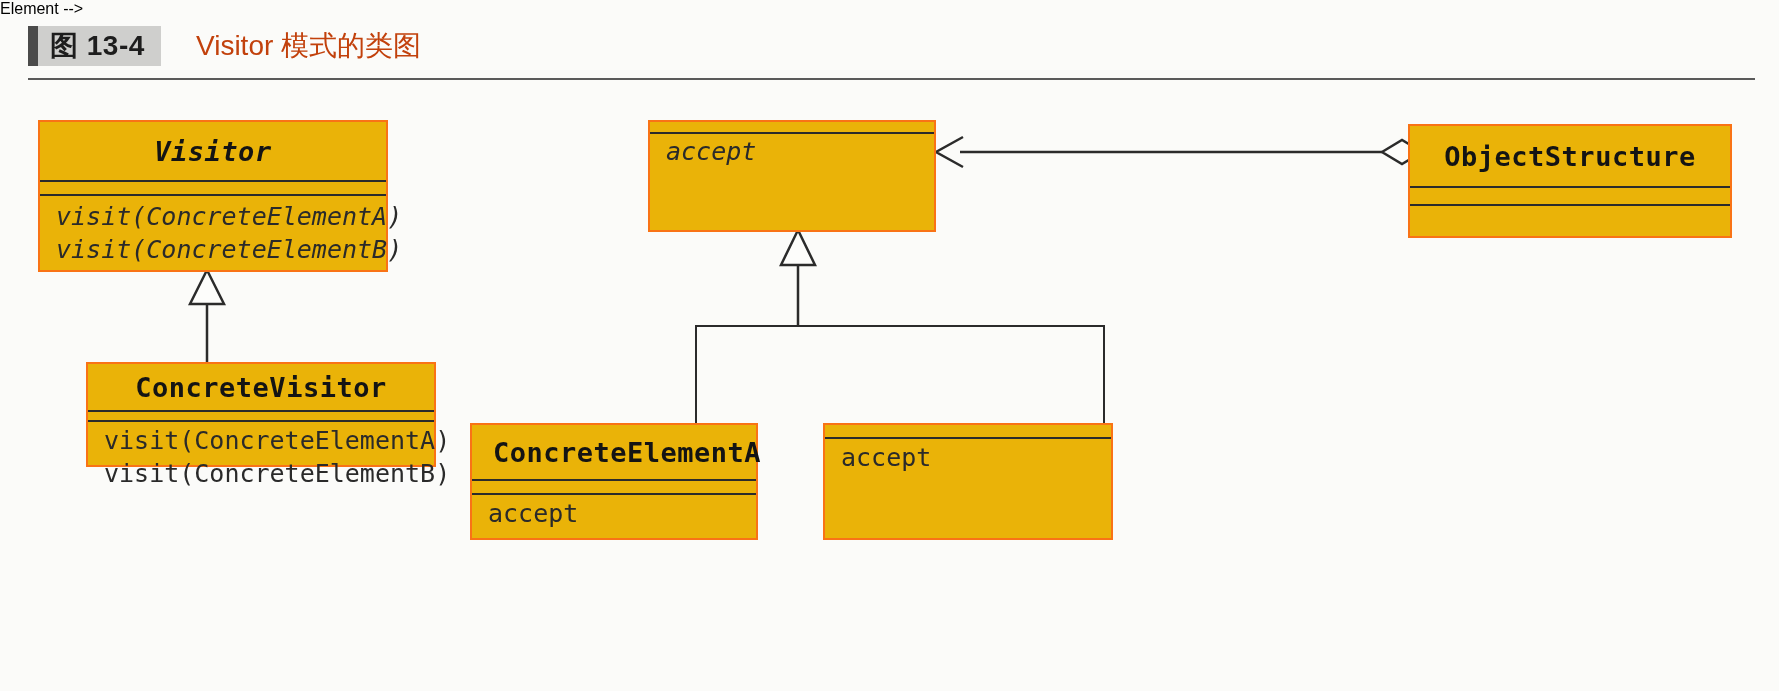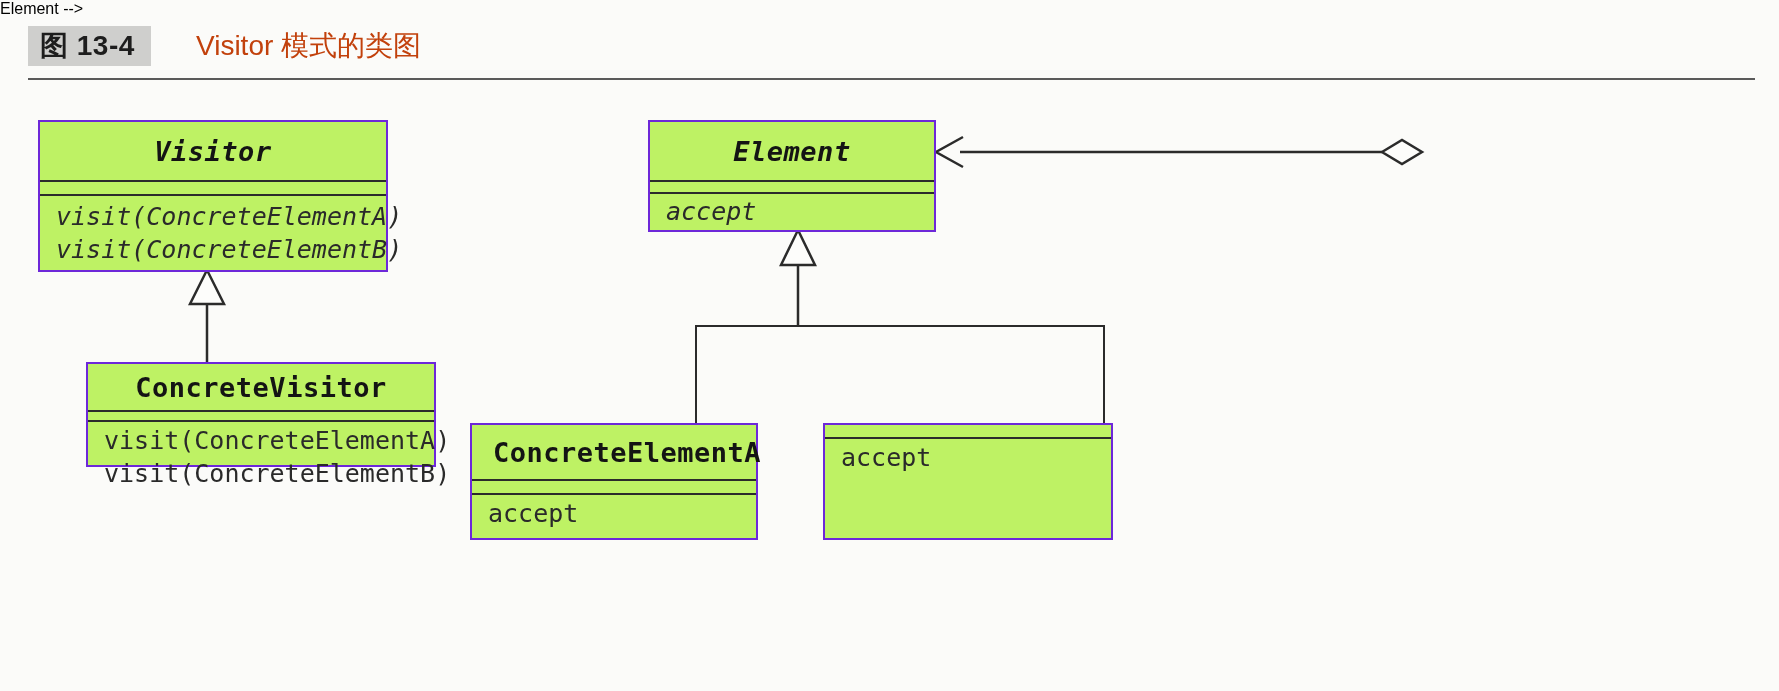--- a/index.html
+++ b/index.html
@@ -28,21 +28,20 @@
     height: 62px;
   }
   .fig-tab {
     position: absolute;
     left: 28px;
     top: 10px;
     height: 40px;
     display: flex;
     align-items: center;
     background: #cfcfcd;
-    flex-direction: column;
   }
   .fig-tab-bar {
     width: 10px;
     height: 40px;
     background: #4b4b4b;
   }
   .fig-tab-label {
     padding: 0 16px 0 12px;
     font-size: 28px;
     font-weight: 700;
@@ -66,22 +65,22 @@
     top: 62px;
     width: 1727px;
     height: 2px;
     background: #5a5a5a;
   }
 
   
   .uml-class {
     position: absolute;
     box-sizing: border-box;
-    border: 2px solid #6d28d9;
-    background: #bef264;
+    border: 2px solid #f97316;
+    background: #eab308;
   }
   .uml-name {
     box-sizing: border-box;
     display: flex;
     align-items: center;
     justify-content: center;
     border-bottom: 2px solid #2b2b2b;
     font-family: "DejaVu Sans Mono", "Liberation Mono", monospace;
     font-weight: 700;
     font-size: 27px;
@@ -181,28 +180,32 @@
     <div class="uml-name" style="height:48px;">ConcreteVisitor</div>
     <div class="uml-attrs" style="height:10px;"></div>
     <div class="uml-ops" style="padding-top:2px;">
       <div class="uml-op">visit(ConcreteElementA)</div>
       <div class="uml-op">visit(ConcreteElementB)</div>
     </div>
   </div>
 
   
   <div class="uml-class" style="left:648px; top:120px; width:288px; height:112px;">
-    <div class="uml-name abstract" style="height:60px;">Element</div>
     <div class="uml-attrs" style="height:12px;"></div>
     <div class="uml-ops" style="padding-top:1px;">
       <div class="uml-op abstract">accept</div>
     </div>
   </div>
 
   
+  <div class="uml-class" style="left:1408px; top:124px; width:324px; height:114px;">
+    <div class="uml-name" style="height:62px;">ObjectStructure</div>
+    <div class="uml-attrs" style="height:18px;"></div>
+    <div class="uml-ops" style="height:28px;"></div>
+  </div>
 
   
   <div class="uml-class" style="left:470px; top:423px; width:288px; height:117px;">
     <div class="uml-name" style="height:56px;padding-left:26px;">ConcreteElementA</div>
     <div class="uml-attrs" style="height:14px;"></div>
     <div class="uml-ops" style="padding-top:2px;">
       <div class="uml-op">accept</div>
     </div>
   </div>
 

